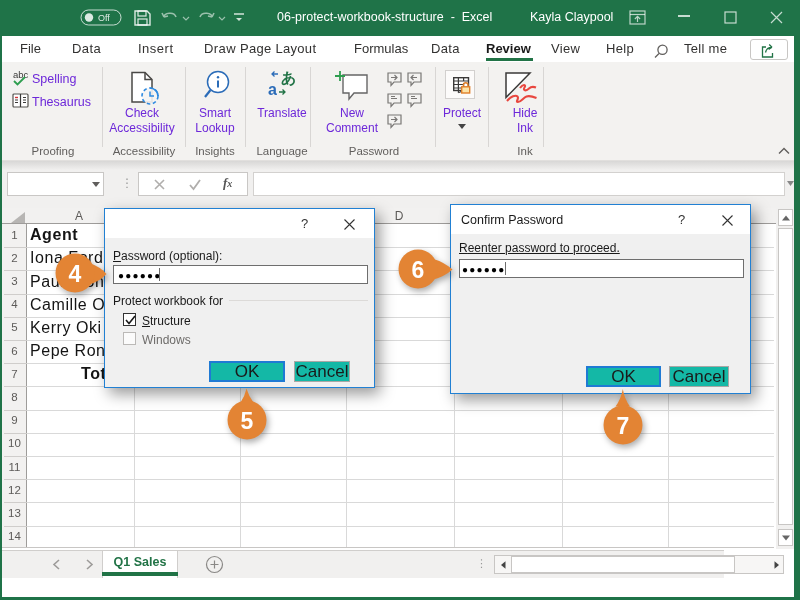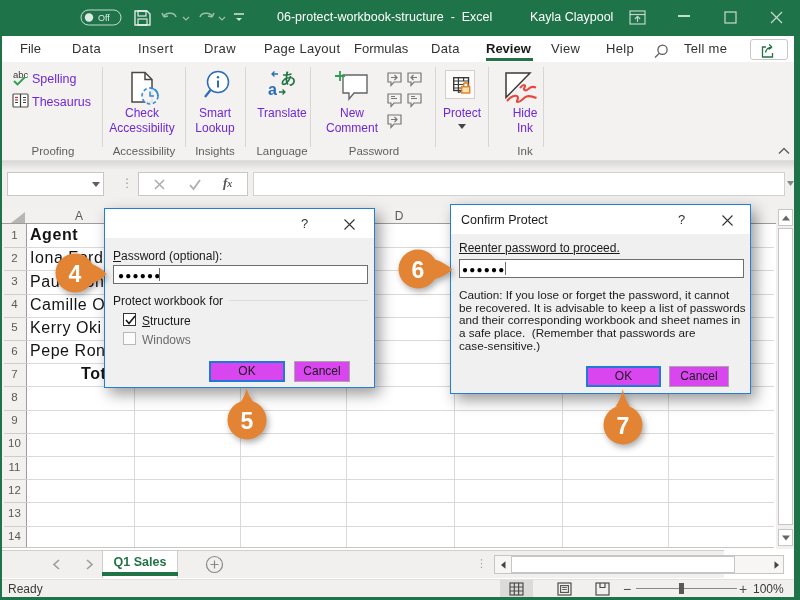--- a/index.html
+++ b/index.html
@@ -27,21 +27,21 @@
 .cell{position:absolute;font-size:16px;letter-spacing:0.55px;color:#141414;white-space:nowrap;}
 
 
 #tabbar{left:2px;top:550px;width:722px;height:28px;background:#f1f0ef;border-top:1px solid #d0cecc;}
 
 #statusbar{left:2px;top:579px;width:792px;height:18px;background:#f1f0ef;border-top:1px solid #e1dfdd;}
 
 .dlg{position:absolute;background:#f0f0f0;border:1px solid #2180d3;box-shadow:5px 6px 14px rgba(0,0,0,0.4);}
 .dtitle{position:absolute;left:0;top:0;right:0;height:29px;background:#fff;}
 .dtext{font-size:12px;color:#1a1a1a;}
-.btn{position:absolute;background:#d946ef;font-size:12px;color:#1a1a1a;text-align:center;}
+.btn{position:absolute;background:#14b8a6;font-size:17px;color:#1a1a1a;text-align:center;}
 .btn-def{border:2px solid #1f7ad4;}
 .btn-n{border:1px solid #a9a7a5;}
 .pwf{position:absolute;background:#fff;border:1px solid #6e6e6e;}
 .dots{position:absolute;font-size:10px;letter-spacing:1.2px;color:#000;}
 .caret{position:absolute;width:1px;background:#6e6e6e;}
 u{text-decoration:underline;}
 </style></head>
 <body>
 <div id="page">
 
@@ -83,21 +83,21 @@
   <svg class="ab" style="left:770px;top:11px;" width="13" height="13" viewBox="0 0 13 13">
     <path d="M1 1 L12 12 M12 1 L1 12" stroke="rgba(255,255,255,0.75)" stroke-width="1.2"></path>
   </svg>
 </div>
 
 <div id="menurow" class="ab">
   <div class="mi" style="left:20px;">File</div>
   <div class="mi" style="left:72px;letter-spacing:0.4px;">Data</div>
   <div class="mi" style="left:138px;letter-spacing:0.5px;">Insert</div>
   <div class="mi" style="left:204px;letter-spacing:0.4px;">Draw</div>
-  <div class="mi" style="left:264px;letter-spacing:0.3px;">Page Layout</div>
+  <div class="mi" style="left:240px;letter-spacing:0.3px;">Page Layout</div>
   <div class="mi" style="left:354px;">Formulas</div>
   <div class="mi" style="left:431px;letter-spacing:0.3px;">Data</div>
   <div class="mi" style="left:486px;font-weight:bold;color:#1a1a1a;">Review</div>
   <div class="mi" style="left:551px;letter-spacing:0.3px;">View</div>
   <div class="mi" style="left:606px;letter-spacing:0.3px;">Help</div>
   <svg class="ab" style="left:653px;top:8px;" width="16" height="15" viewBox="0 0 16 15">
     <circle cx="9.5" cy="5.8" r="4.6" fill="none" stroke="#605e5c" stroke-width="1.3"></circle>
     <path d="M6 9.5 L2 13.5" stroke="#605e5c" stroke-width="1.3"></path>
   </svg>
   <div class="mi" style="left:684px;letter-spacing:0.3px;">Tell me</div>
@@ -340,42 +340,20 @@
   <div class="ab" style="left:492px;top:4px;width:290px;height:19px;background:#f7f6f5;border:1px solid #c8c6c4;"></div>
   <svg class="ab" style="left:497px;top:9px;" width="8" height="10">
         <path d="M6.5 1.2 L2 5 L6.5 8.8 Z" fill="#444"></path>
       </svg>
   <div class="ab" style="left:509px;top:5px;width:224px;height:17px;background:#fff;border:1px solid #c8c6c4;"></div>
   <svg class="ab" style="left:771px;top:9px;" width="8" height="10">
         <path d="M1.5 1.2 L6 5 L1.5 8.8 Z" fill="#444"></path>
       </svg>
 </div>
 
-<div id="statusbar" class="ab">
-  <div class="ab" style="left:6px;top:2px;font-size:12px;color:#3b3a39;">Ready</div>
-  <div class="ab" style="left:498px;top:0;width:33px;height:17px;background:#dcdbda;"></div>
-  <svg class="ab" style="left:507px;top:2px;" width="15" height="14" viewBox="0 0 15 14">
-    <rect x="1" y="1" width="13" height="12" fill="none" stroke="#4f4d4c" stroke-width="1.2"></rect>
-    <path d="M1 5 h13 M1 9 h13 M5.3 1 v12 M9.6 1 v12" stroke="#4f4d4c" stroke-width="1.2"></path>
-  </svg>
-  <svg class="ab" style="left:555px;top:2px;" width="15" height="14" viewBox="0 0 15 14">
-    <rect x="1" y="1" width="13" height="12" fill="none" stroke="#4f4d4c" stroke-width="1.2"></rect>
-    <rect x="3.6" y="3.6" width="7.8" height="6.8" fill="none" stroke="#4f4d4c" stroke-width="1.1"></rect>
-    <path d="M5.2 5.5 h4.6 M5.2 7.5 h4.6" stroke="#4f4d4c" stroke-width="0.9"></path>
-  </svg>
-  <svg class="ab" style="left:593px;top:2px;" width="15" height="14" viewBox="0 0 15 14">
-    <rect x="1" y="1" width="13" height="12" fill="none" stroke="#4f4d4c" stroke-width="1.2"></rect>
-    <path d="M5 1 v4.5 h5 V1" fill="none" stroke="#4f4d4c" stroke-width="1.2"></path>
-  </svg>
-  <div class="ab" style="left:621px;top:1px;font-size:14px;color:#4f4d4c;">−</div>
-  <div class="ab" style="left:634px;top:8px;width:101px;height:1px;background:#8a8886;"></div>
-  <div class="ab" style="left:677px;top:3px;width:5px;height:11px;background:#5a5857;"></div>
-  <div class="ab" style="left:737px;top:1px;font-size:14px;color:#4f4d4c;">+</div>
-  <div class="ab" style="left:751px;top:2px;font-size:12px;color:#3b3a39;">100%</div>
-</div>
 
 <div class="ab" style="left:0;top:36px;width:2px;height:564px;background:#1f7348;"></div>
 <div class="ab" style="left:794px;top:36px;width:6px;height:564px;background:#1f7348;"></div>
 <div class="ab" style="left:0;top:597px;width:800px;height:3px;background:#1f7348;"></div>
 
 <div class="dlg" style="left:104px;top:208px;width:271px;height:180px;">
   <div class="dtitle"></div>
   <div class="ab" style="left:196px;top:7px;font-size:13px;color:#333;">?</div>
   <svg class="ab" style="left:239px;top:10px;" width="11" height="11">
         <path d="M0.5 0.5 L10.5 10.5 M10.5 0.5 L0.5 10.5" stroke="#333" stroke-width="1.1"></path>
@@ -392,30 +370,29 @@
       </svg>
   <div class="ab dtext" style="left:37px;top:105px;"><u>S</u>tructure</div>
   <div class="ab" style="left:18px;top:123px;width:13px;height:13px;background:#fbfbfb;border:1px solid #bbb9b7;"></div>
   <div class="ab dtext" style="left:37px;top:124px;color:#6d6b69;">Windows</div>
   <div class="btn btn-def" style="left:104px;top:152px;width:76px;height:21px;line-height:17px;">OK</div>
   <div class="btn btn-n" style="left:189px;top:152px;width:56px;height:21px;line-height:19px;">Cancel</div>
 </div>
 
 <div class="dlg" style="left:450px;top:204px;width:301px;height:190px;">
   <div class="dtitle"></div>
-  <div class="ab dtext" style="left:10px;top:8px;font-size:12.5px;">Confirm Protect</div>
+  <div class="ab dtext" style="left:10px;top:8px;font-size:12.5px;">Confirm Password</div>
   <div class="ab" style="left:227px;top:7px;font-size:13px;color:#333;">?</div>
   <svg class="ab" style="left:271px;top:10px;" width="11" height="11">
         <path d="M0.5 0.5 L10.5 10.5 M10.5 0.5 L0.5 10.5" stroke="#333" stroke-width="1.1"></path>
       </svg>
   <div class="ab dtext" style="left:8px;top:36px;text-decoration:underline;"><u>R</u>eenter password to proceed.</div>
   <div class="pwf" style="left:8px;top:54px;width:285px;height:19px;"></div>
   <div class="dots" style="left:11px;top:59px;">●●●●●●</div>
   <div class="caret" style="left:54px;top:57px;height:13px;"></div>
-  <div class="ab dtext" style="left:8px;top:84px;width:295px;font-size:11.7px;line-height:12.7px;">Caution: If you lose or forget the password, it cannot<br>be recovered. It is advisable to keep a list of passwords<br>and their corresponding workbook and sheet names in<br>a safe place.&nbsp; (Remember that passwords are<br>case-sensitive.)</div>
   <div class="btn btn-def" style="left:135px;top:161px;width:75px;height:21px;line-height:17px;">OK</div>
   <div class="btn btn-n" style="left:218px;top:161px;width:60px;height:21px;line-height:19px;">Cancel</div>
 </div>
 
 <svg class="ab" style="left:45px;top:237.5px;filter:drop-shadow(2px 3px 3px rgba(0,0,0,0.33));" width="70" height="70" viewBox="0 0 70 70">
   <path d="M44 25 Q55 28.5 61.5 36 Q55 43.5 44 46.5 Z" fill="#e38434"></path>
   <circle cx="30" cy="35" r="19.5" fill="#e38434"></circle>
   <text x="30" y="43.5" font-size="23" font-weight="bold" fill="#fff" text-anchor="middle" font-family="Liberation Sans">4</text>
 </svg>
 <svg class="ab" style="left:212px;top:374.5px;filter:drop-shadow(2px 3px 3px rgba(0,0,0,0.33));" width="70" height="70" viewBox="0 0 70 70">

